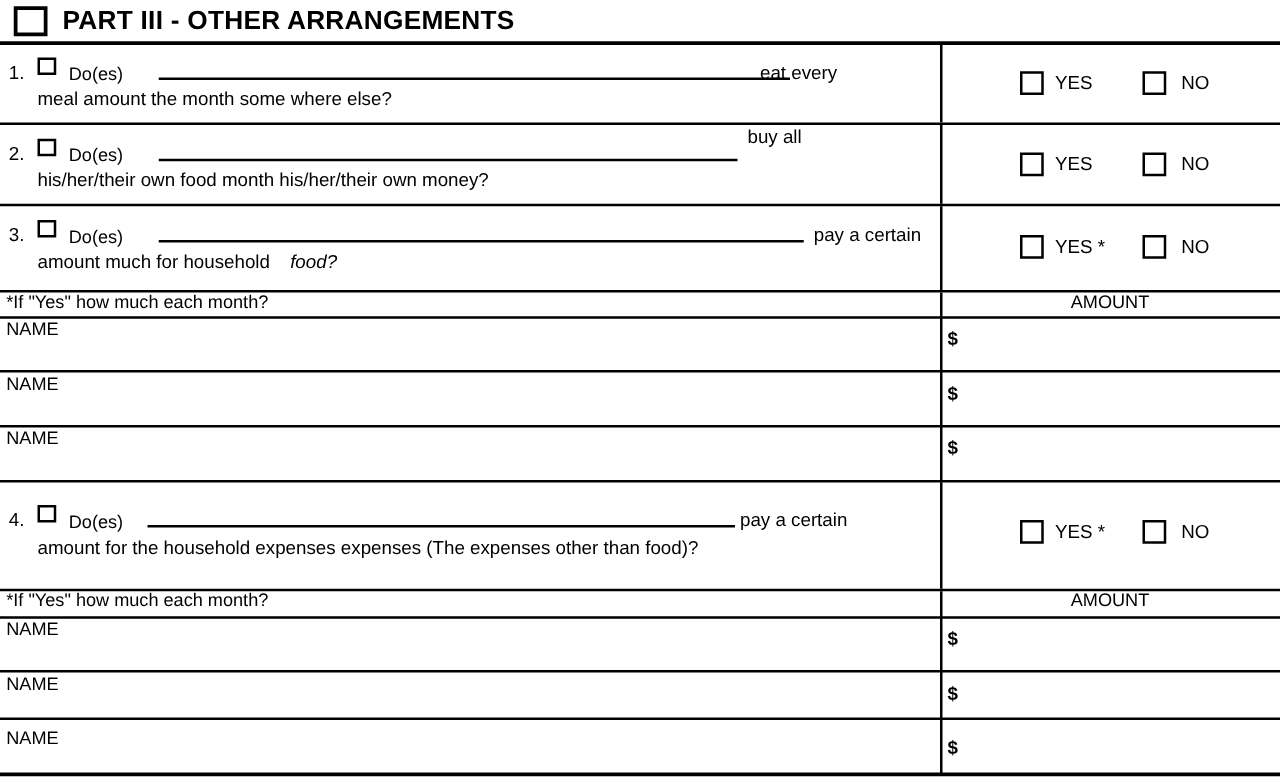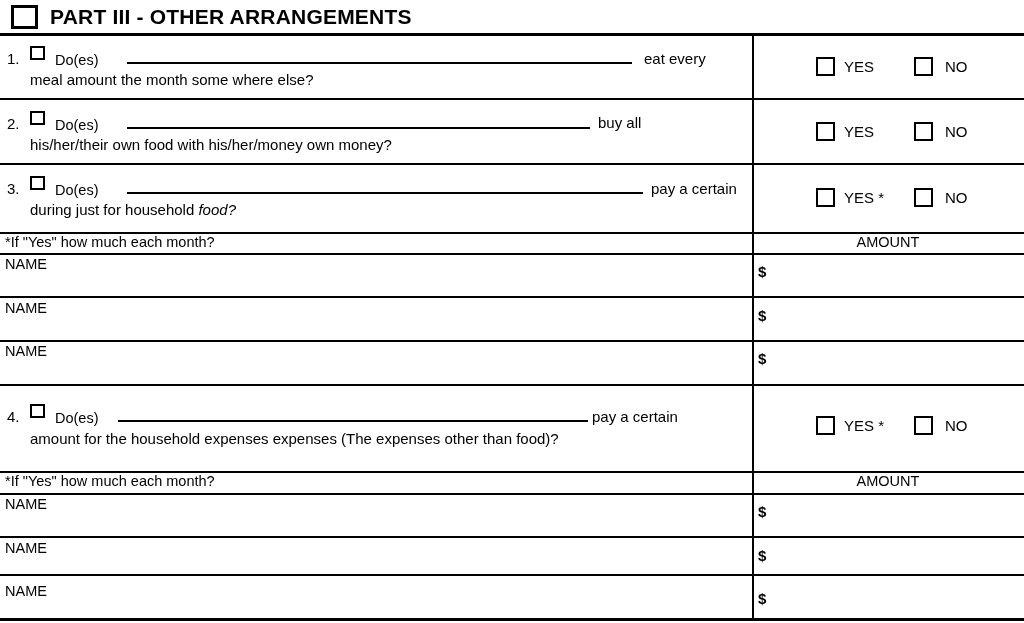--- a/index.html
+++ b/index.html
@@ -97,21 +97,21 @@
     line-height: 18px;
     white-space: nowrap;
   }
   .qline2 {
     position: absolute;
     left: 30px;
     font-size: 15px;
     line-height: 18px;
     white-space: nowrap;
   }
-  .qline2 i { font-style: italic; }
+  .qline2 i { font-style: italic; margin-left: 12px; }
 
   
   .answer {
     position: absolute;
     left: 740px;
     width: 272px;
     height: 24px;
   }
   .ansbox {
     position: absolute;
@@ -168,55 +168,55 @@
     <div class="header-checkbox"></div>
     <div class="header-title">PART III - OTHER ARRANGEMENTS</div>
   </div>
   <div class="hrule" style="top:33px;"></div>
 
   <div class="qblock">
     <div class="qnum" style="top:50px;">1.</div>
     <div class="qcheck" style="left:30px; top:46px;"></div>
     <div class="qdoes" style="left:55px; top:51px;">Do(es)</div>
     <div class="qfill" style="left:127px; top:46px; width:505px;"></div>
-    <div class="qtail" style="left:644px; top:50px;">eat every</div>
+    <div class="qtail" style="left:608px; top:50px;">eat every</div>
     <div class="qline2" style="top:71px;">meal amount the month some where else?</div>
   </div>
   <div class="answer" style="top:57px;">
     <div class="ansbox" style="left:76px; top:0px;"></div>
     <div class="anslabel" style="left:104px; top:0px;">YES</div>
     <div class="ansbox" style="left:174px; top:0px;"></div>
     <div class="anslabel" style="left:205px; top:0px;">NO</div>
   </div>
   <div class="hrule thin" style="top:98px;"></div>
 
   <div class="qblock">
     <div class="qnum" style="top:115px;">2.</div>
     <div class="qcheck" style="left:30px; top:111px;"></div>
     <div class="qdoes" style="left:55px; top:116px;">Do(es)</div>
     <div class="qfill" style="left:127px; top:111px; width:463px;"></div>
-    <div class="qtail" style="left:598px; top:114px;">buy all</div>
-    <div class="qline2" style="top:136px;">his/her/their own food with his/her/money own money?</div>
+    <div class="qtail" style="left:598px; top:101px;">buy all</div>
+    <div class="qline2" style="top:136px;">his/her/their own food month his/her/their own money?</div>
   </div>
   <div class="answer" style="top:122px;">
     <div class="ansbox" style="left:76px; top:0px;"></div>
     <div class="anslabel" style="left:104px; top:0px;">YES</div>
     <div class="ansbox" style="left:174px; top:0px;"></div>
     <div class="anslabel" style="left:205px; top:0px;">NO</div>
   </div>
   <div class="hrule thin" style="top:163px;"></div>
 
   <div class="qblock">
     <div class="qnum" style="top:180px;">3.</div>
     <div class="qcheck" style="left:30px; top:176px;"></div>
     <div class="qdoes" style="left:55px; top:181px;">Do(es)</div>
     <div class="qfill" style="left:127px; top:176px; width:516px;"></div>
     <div class="qtail" style="left:651px; top:180px;">pay a certain</div>
     <div class="qline2" style="top:201px;">
-      <span>during just for household </span><i>food?</i>
+      <span>amount much for household </span><i>food?</i>
     </div>
   </div>
   <div class="answer" style="top:188px;">
     <div class="ansbox" style="left:76px; top:0px;"></div>
     <div class="anslabel" style="left:104px; top:0px;">YES *</div>
     <div class="ansbox" style="left:174px; top:0px;"></div>
     <div class="anslabel" style="left:205px; top:0px;">NO</div>
   </div>
 
   <div class="hrule thin" style="top:232px;"></div>

